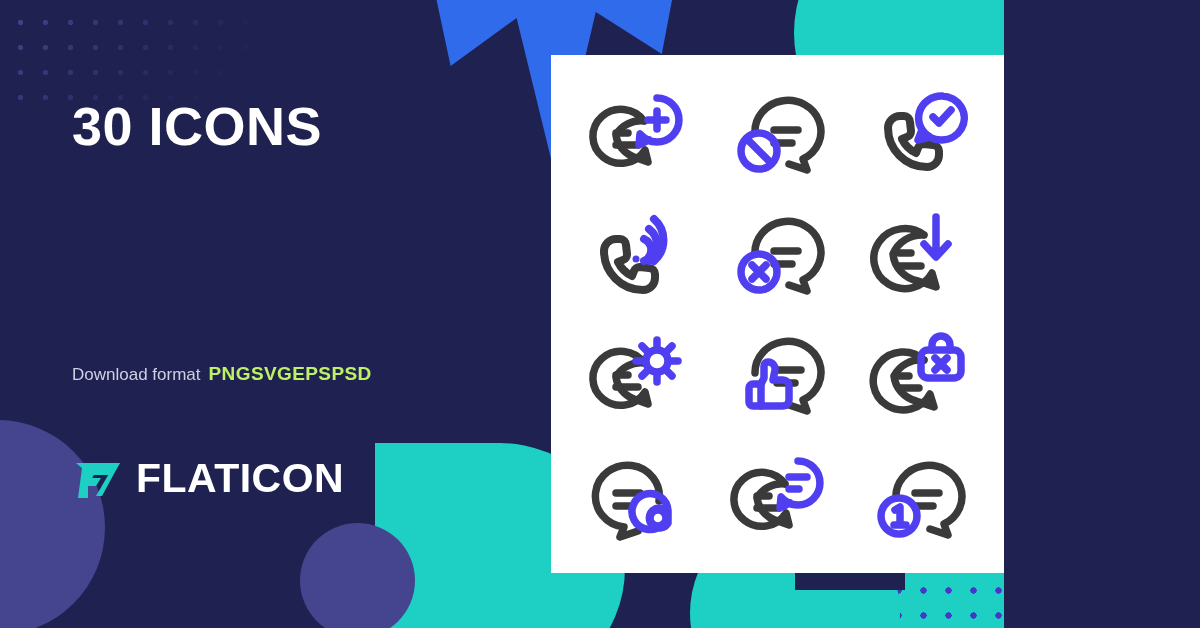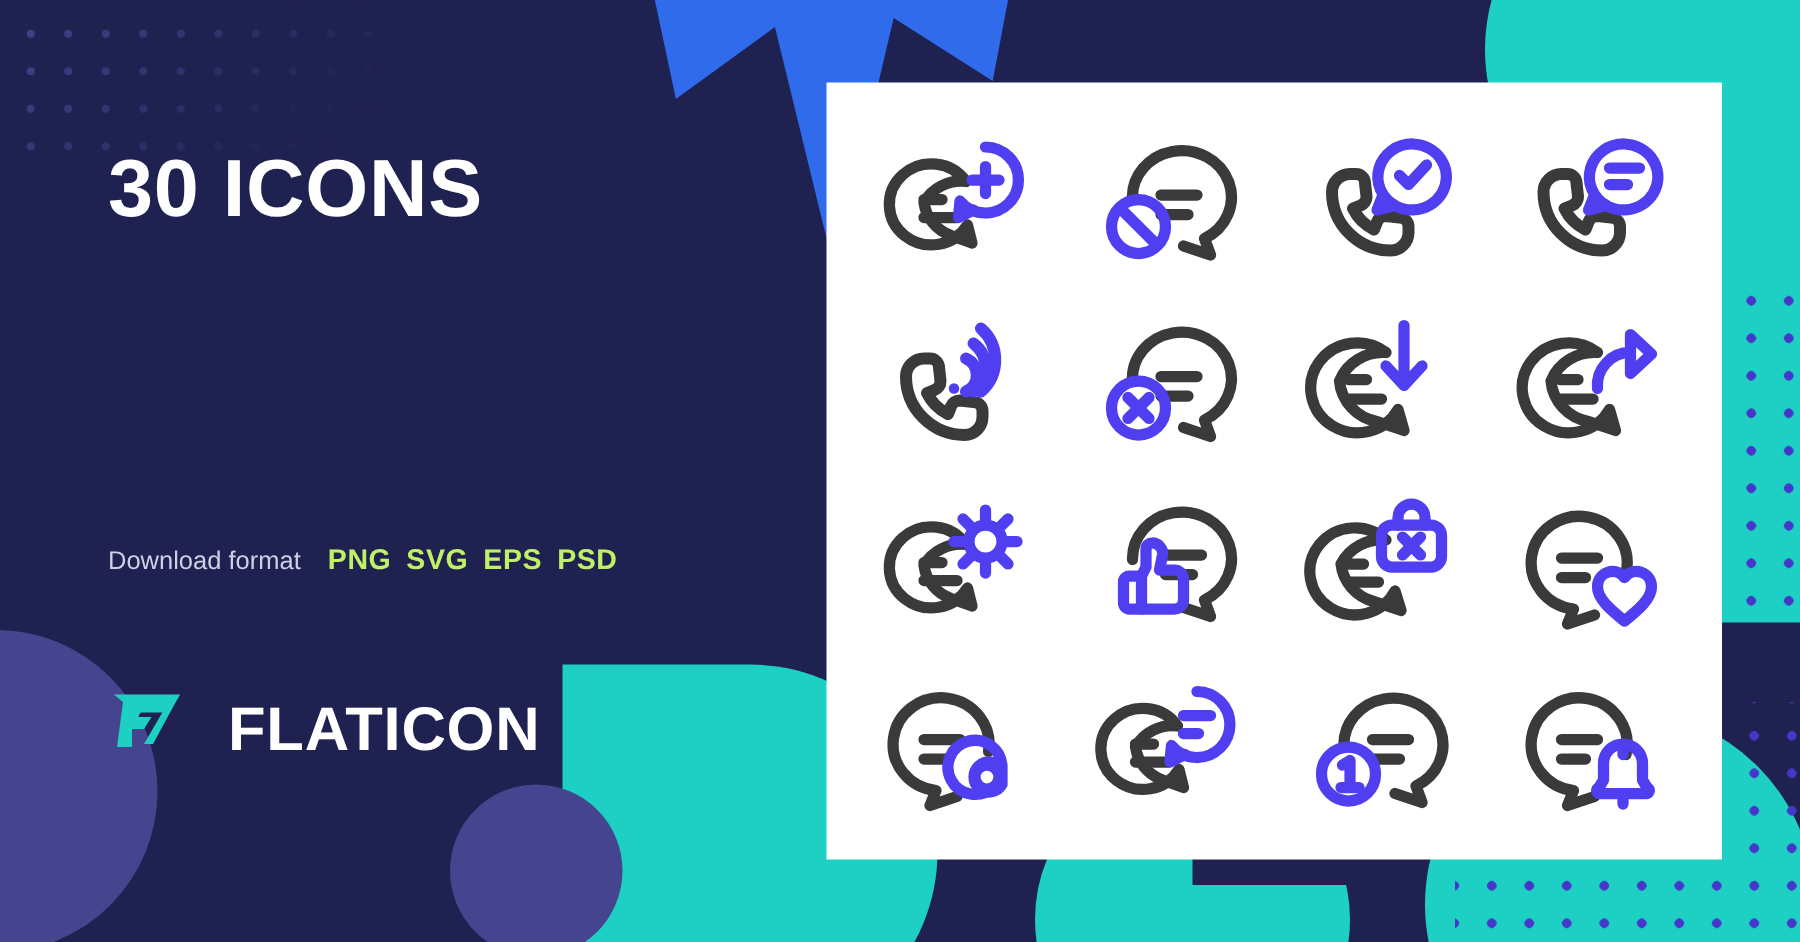--- a/index.html
+++ b/index.html
@@ -8,21 +8,21 @@
     background: #1f2150;
   }
   body {
     width: 1200px;
     height: 628px;
     overflow: hidden;
     font-family: "Liberation Sans", sans-serif;
   }
   #stage {
     position: relative;
-    width: 1200px;
+    width: 1004px;
     height: 628px;
     background: #1f2150;
     overflow: hidden;
   }
 
   
   .deco { position: absolute; }
 
   .dots-tl {
     left: 0; top: 0; width: 250px; height: 115px;
@@ -120,42 +120,41 @@
     position: absolute;
     top: 116px;
     left: 0;
     white-space: nowrap;
   }
   .formats-row {
     position: absolute;
     left: 0; top: 265px;
     display: flex;
     align-items: baseline;
-    gap: 10px;
     white-space: nowrap;
   }
   .formats-label {
     color: #cfd0e4;
     font-size: 17px;
     font-weight: normal;
     margin-right: 8px;
   }
   .format-chip {
     color: #bef264;
     font-size: 19px;
     font-weight: bold;
     letter-spacing: 0.4px;
   }
 
   .brand-row {
     position: absolute;
     left: 0; top: 360px;
     display: flex;
-    align-items: flex-end;
-    gap: 28px;
+    align-items: flex-start;
+    gap: 12px;
   }
   .brand-text {
     color: #ffffff;
     font-size: 41px;
     font-weight: bold;
     letter-spacing: 0.5px;
     line-height: 1;
   }
 
   

